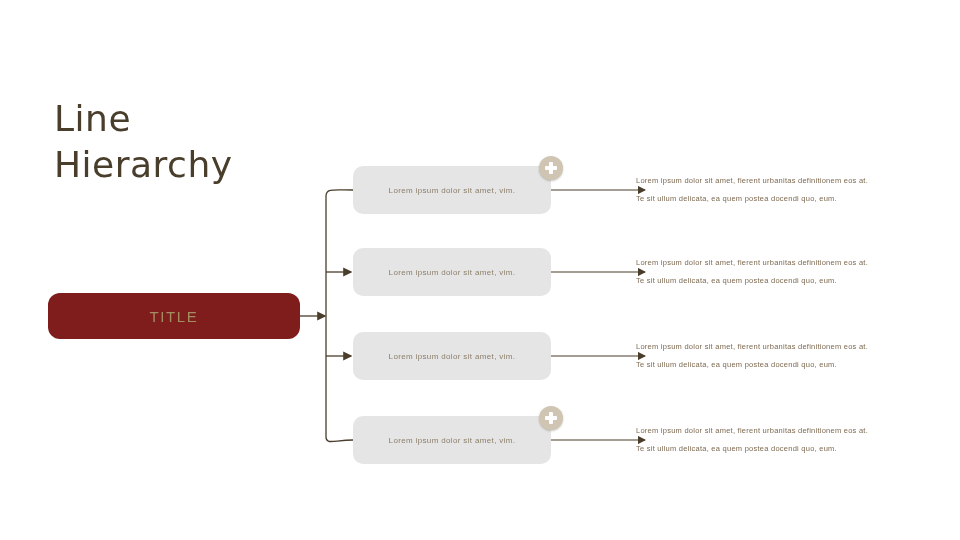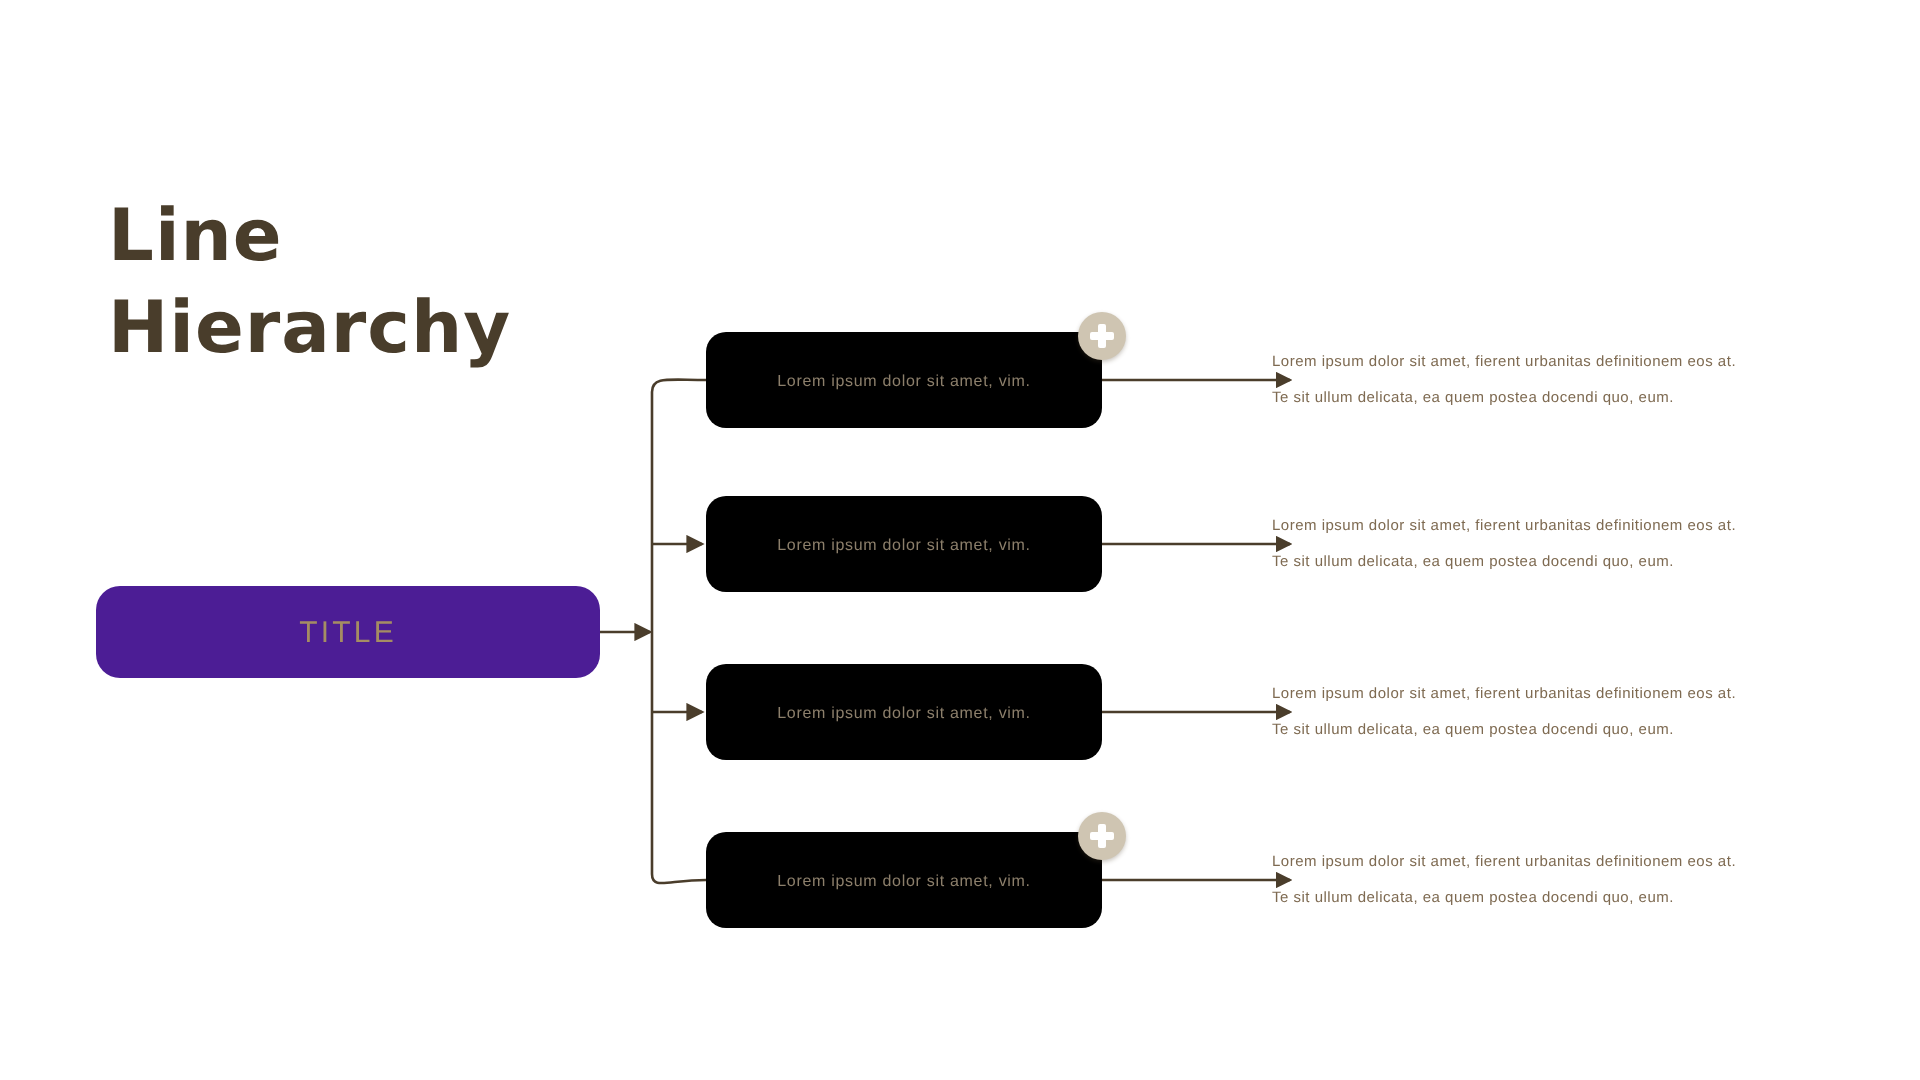--- a/index.html
+++ b/index.html
@@ -19,36 +19,36 @@
     overflow: hidden;
   }
 
   
   #heading {
     position: absolute;
     left: 54px;
     top: 96px;
     width: 290px;
     font-family: "DejaVu Sans", sans-serif;
-    font-weight: 700;
+    font-weight: 400;
     font-size: 36px;
     line-height: 46px;
     letter-spacing: 0.5px;
     color: #493D2B;
     white-space: pre-line;
   }
 
   
   #root-node {
     position: absolute;
     left: 48px;
     top: 293px;
     width: 252px;
     height: 46px;
-    background: #4c1d95;
+    background: #7f1d1d;
     border-radius: 12px;
     display: flex;
     align-items: center;
     justify-content: center;
   }
   #root-node .root-label {
     font-size: 15px;
     letter-spacing: 1.6px;
     color: #A58D63;
   }
@@ -62,21 +62,21 @@
     height: 540px;
     pointer-events: none;
   }
 
   
   .node-box {
     position: absolute;
     left: 353px;
     width: 198px;
     height: 48px;
-    background: #000000;
+    background: #e5e5e5;
     border-radius: 10px;
     display: flex;
     align-items: center;
     justify-content: center;
   }
   .node-box .node-label {
     font-size: 8px;
     letter-spacing: 0.35px;
     color: #8C7F6B;
     text-align: center;

